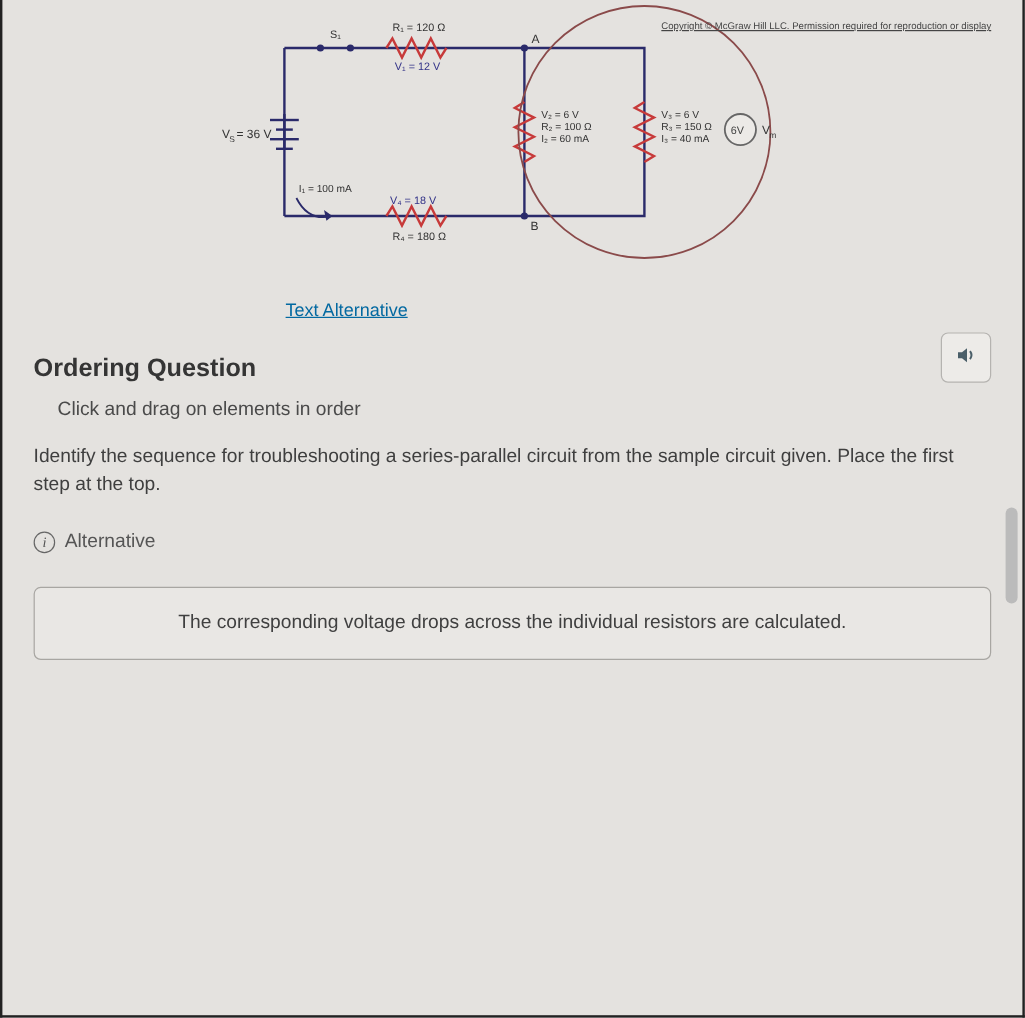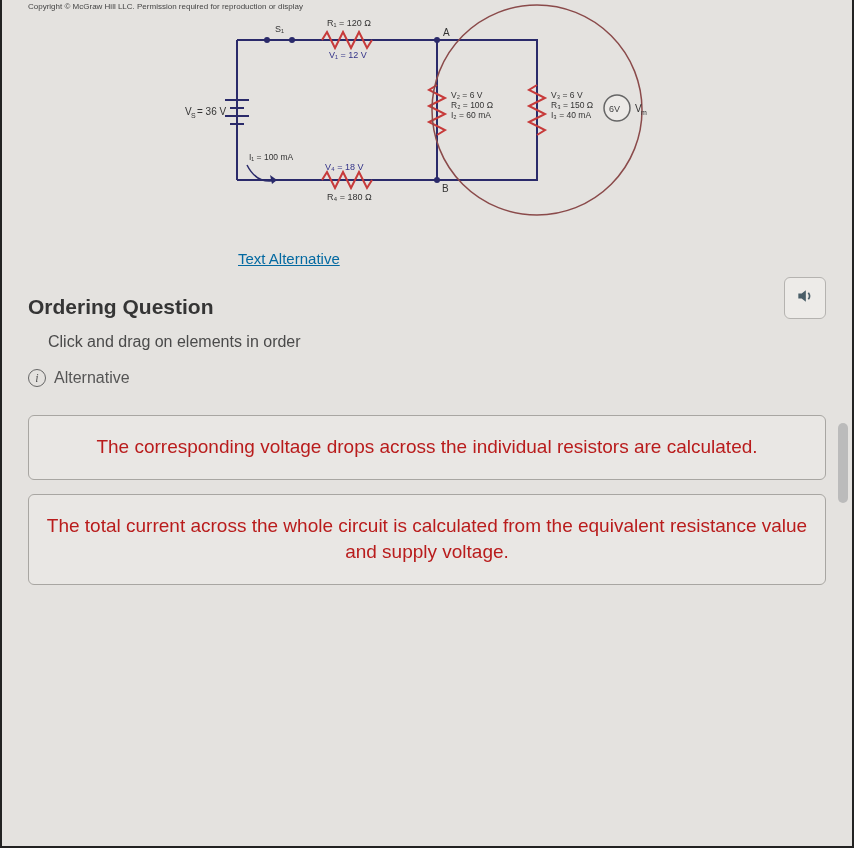--- a/index.html
+++ b/index.html
@@ -27,24 +27,24 @@
     position: relative;
     margin-bottom: 12px;
   }
   .circuit-svg {
     display: block;
     margin: 0 auto;
   }
   .copyright {
     font-size: 8px;
     color: #444;
-    text-align: left;
+    text-align: right;
     position: absolute;
-    top: 2px;
-    left: 0; right: 0;
+    top: 17px;
+    left: 0; right: 0; text-decoration: underline;
   }
   .text-alt {
     color: #0369a1;
     text-decoration: underline;
     font-size: 15px;
     margin-left: 210px;
     display: inline-block;
     margin-bottom: 10px;
   }
   .title-row {
@@ -101,22 +101,22 @@
     align-items: center;
     justify-content: center;
     color: #555;
   }
   .option {
     border: 1.5px solid #a8a6a2;
     border-radius: 6px;
     background: #e9e7e4;
     padding: 18px 4px;
     margin-bottom: 14px;
-    font-size: 19px;
-    color: #b91c1c;
+    font-size: 16px;
+    color: #404040;
     text-align: center;
     line-height: 1.4;
     cursor: move;
   }
   .scroll-hint {
     position: absolute;
     right: 4px;
     top: 50%;
     width: 10px;
     height: 80px;
@@ -213,27 +213,25 @@
         <svg width="20" height="20" viewBox="0 0 24 24" fill="none" stroke="#4a5e68" stroke-width="2">
           <polygon points="4,9 8,9 13,5 13,19 8,15 4,15" fill="#4a5e68" stroke="none"></polygon>
           <path d="M16 8 Q19 12 16 16"></path>
         </svg>
       </span>
     </div>
   </div>
 
   <div class="instr-line">Click and drag on elements in order</div>
 
+  <div class="q-text">Identify the sequence for troubleshooting a series-parallel circuit from the sample circuit given. Place the first step at the top.</div>
 
   <div class="instructions-lbl">
     <span class="info-icon">i</span>
     <span>Alternative</span>
   </div>
 
   <div class="option">
     <span>The corresponding voltage drops across the individual resistors are calculated.</span>
   </div>
-  <div class="option">
-    <span>The total current across the whole circuit is calculated from the equivalent resistance value and supply voltage.</span>
-  </div>
 
   <div class="scroll-hint"></div>
 </div>
 
 </body></html>

